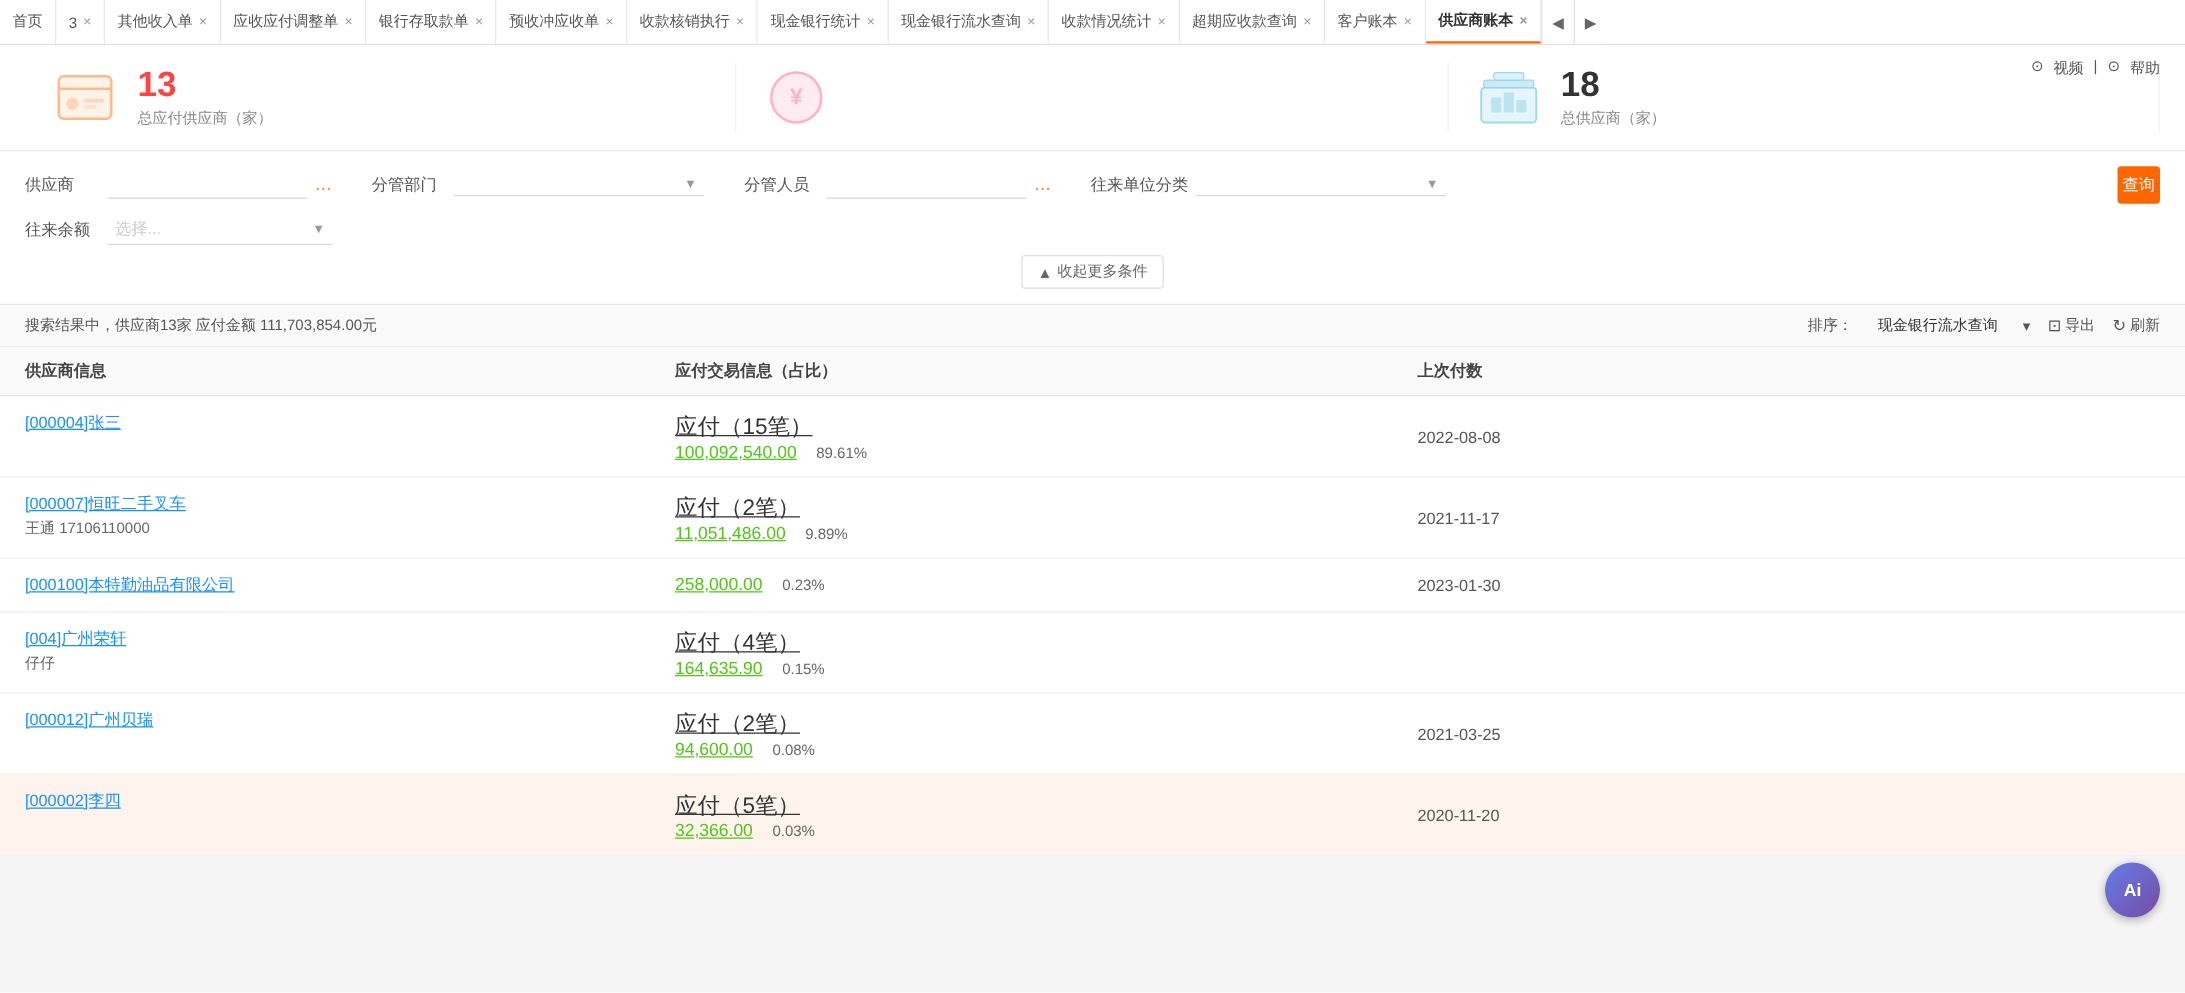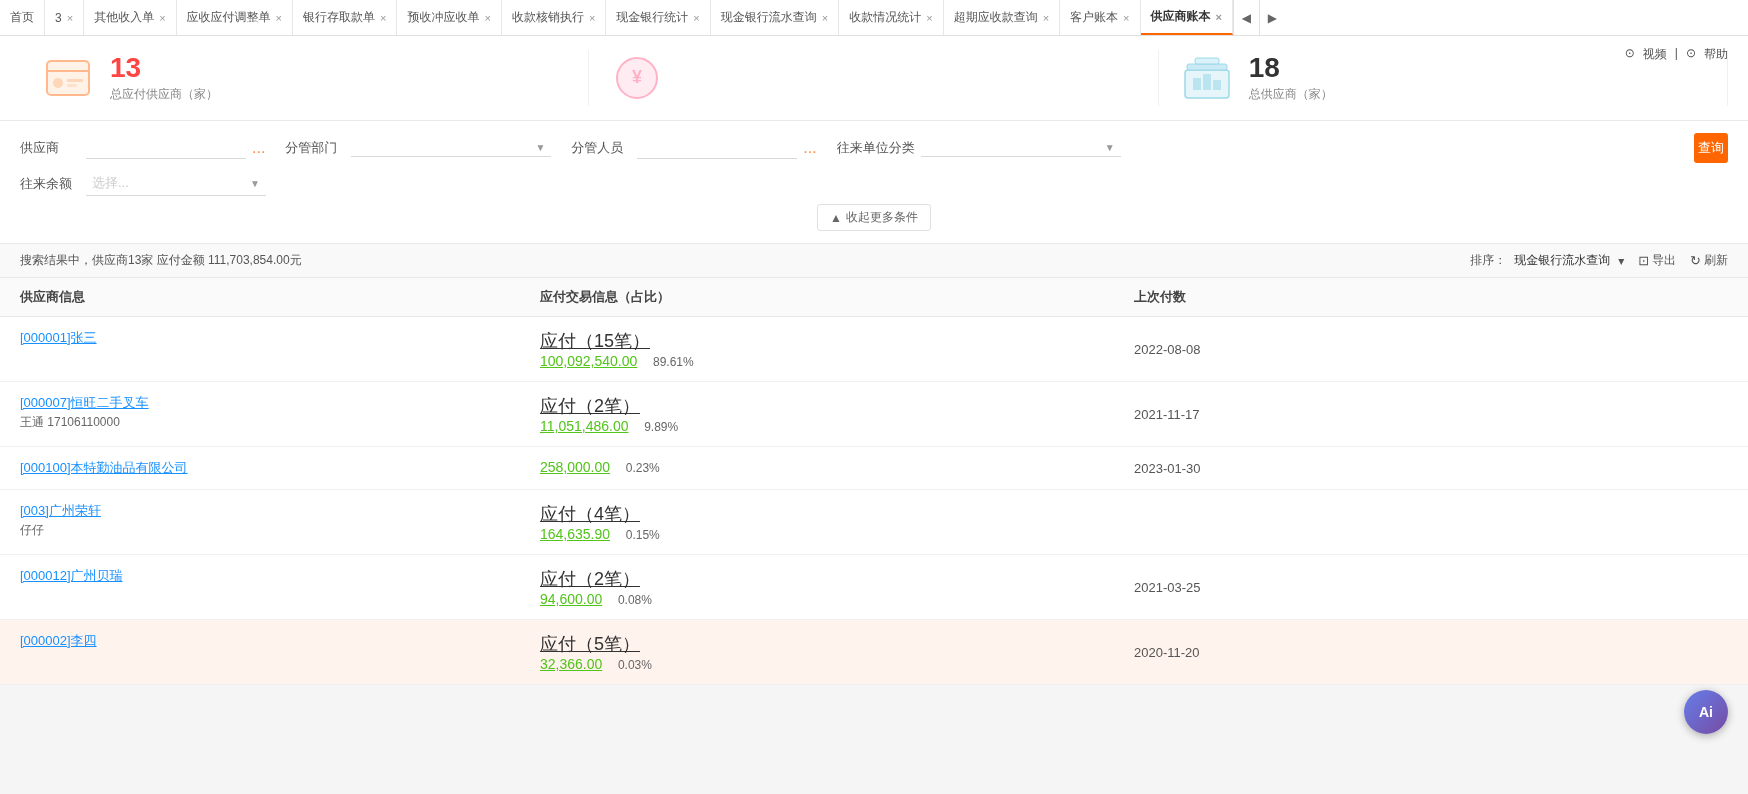--- a/index.html
+++ b/index.html
@@ -90,21 +90,21 @@
 
     
     .filter-section {
       background: #fff;
       padding: 12px 20px;
       border-bottom: 1px solid #e8e8e8;
     }
     .filter-row {
       display: flex;
       align-items: center;
-      gap: 20px;
+      gap: 32px;
       margin-bottom: 8px;
     }
     .filter-row:last-child { margin-bottom: 0; }
     .filter-item {
       display: flex;
       align-items: center;
       gap: 6px;
     }
     .filter-label {
       font-size: 13px;
@@ -175,21 +175,21 @@
       color: #555;
     }
     .results-actions {
       display: flex;
       align-items: center;
       gap: 14px;
     }
     .results-sort {
       display: flex;
       align-items: center;
-      gap: 8px;
+      gap: 20px;
       color: #555;
     }
     .sort-value { color: #333; cursor: pointer; }
     .action-link {
       display: flex;
       align-items: center;
       gap: 3px;
       cursor: pointer;
       color: #555;
     }
@@ -430,21 +430,21 @@
 
   <div class="table-header">
     <div>供应商信息</div>
     <div>应付交易信息（占比）</div>
     <div>上次付数</div>
   </div>
 
   <div class="table-row">
     <div>
       <div>
-        <span class="supplier-name">[000001]张三</span>
+        <span class="supplier-name">[000004]张三</span>
       </div>
     </div>
     <div class="tx-info">
       <div class="tx-label">应付（15笔）</div>
       <div>
         <span class="tx-amount">100,092,540.00</span>
         <span class="tx-percent">89.61%</span>
       </div>
     </div>
     <div class="last-pay-date">2022-08-08</div>
@@ -478,21 +478,21 @@
         <span class="tx-amount">258,000.00</span>
         <span class="tx-percent">0.23%</span>
       </div>
     </div>
     <div class="last-pay-date">2023-01-30</div>
   </div>
 
   <div class="table-row">
     <div>
       <div>
-        <span class="supplier-name">[003]广州荣轩</span>
+        <span class="supplier-name">[004]广州荣轩</span>
       </div>
       <div class="supplier-sub">仔仔</div>
     </div>
     <div class="tx-info">
       <div class="tx-label">应付（4笔）</div>
       <div>
         <span class="tx-amount">164,635.90</span>
         <span class="tx-percent">0.15%</span>
       </div>
     </div>

